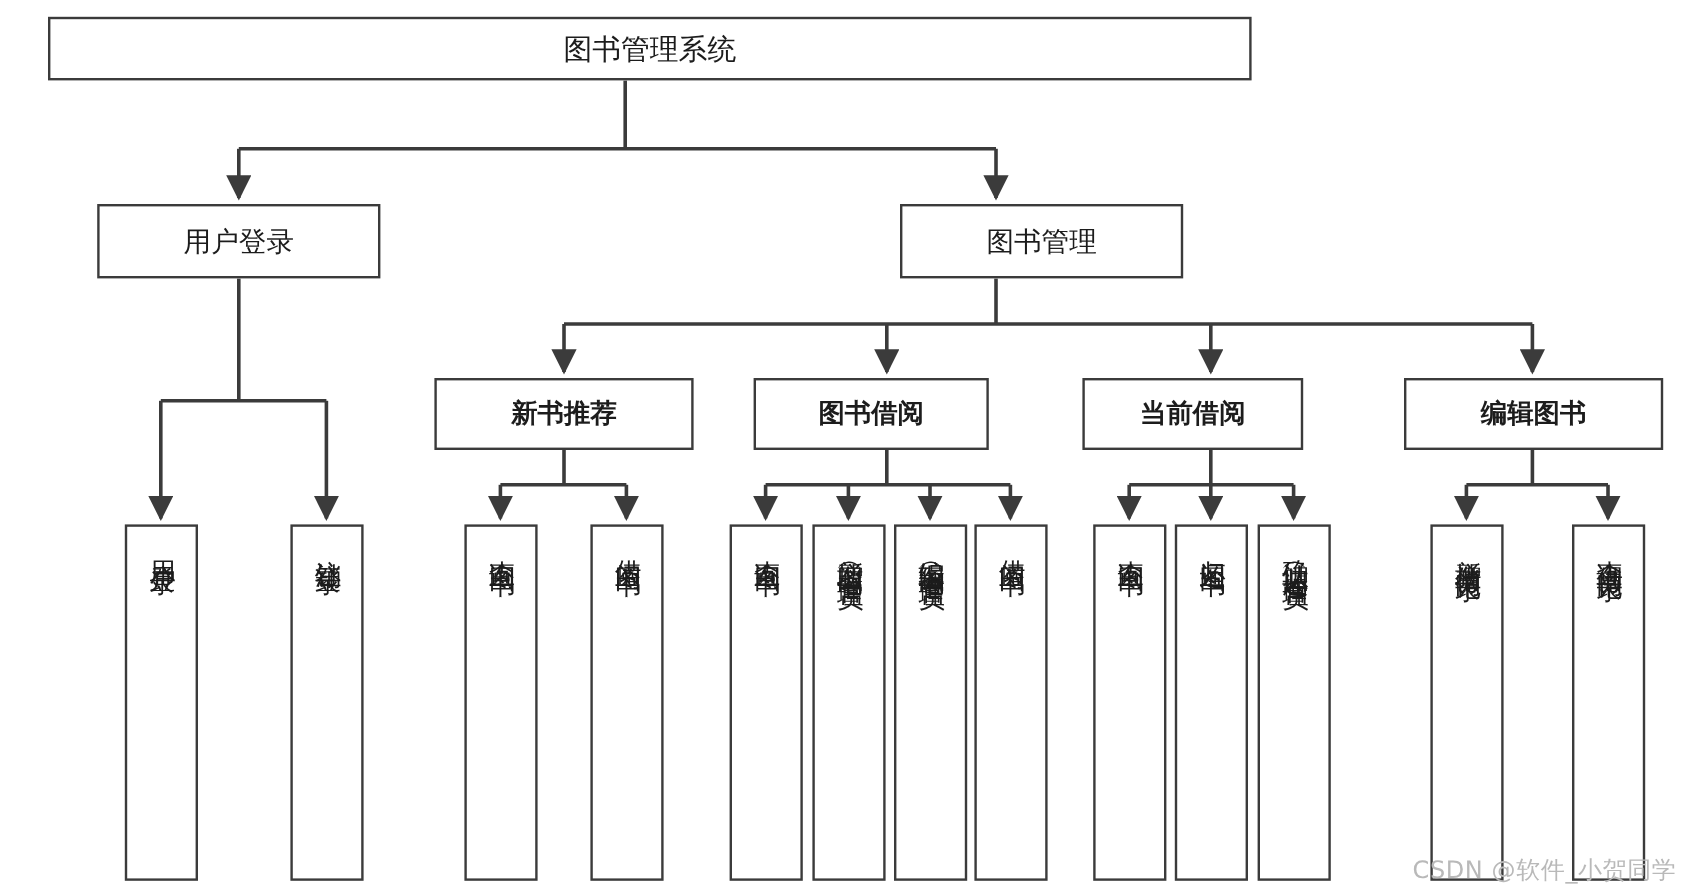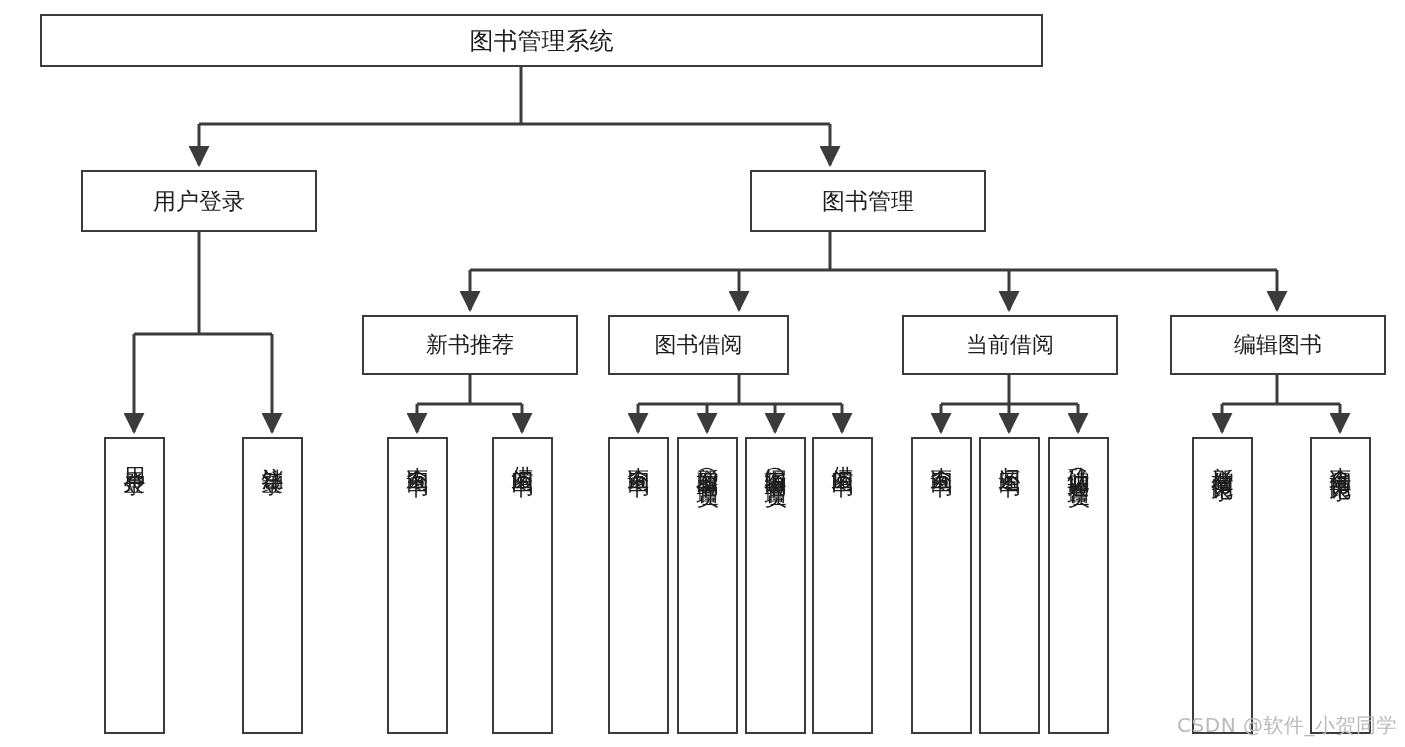--- a/index.html
+++ b/index.html
@@ -37,20 +37,21 @@
   }
   .node.root {
     font-size: 24px;
     margin-left: 20px;
   }
   .node.lvl2 {
     font-size: 23px;
   }
   .node.lvl3 {
     font-size: 22px;
+    font-weight: bold;
   }
   .node.leaf {
     font-size: 22px;
     padding: 10px 0;
     align-items: flex-start;
   }
   .vtext {
     writing-mode: vertical-rl;
     text-orientation: upright;
     letter-spacing: 3px;
@@ -132,24 +133,24 @@
   <div class="node lvl2" style="left:81px; top:170px; width:236px; height:62px;">
     <span>用户登录</span>
   </div>
   <div class="node lvl2" style="left:712px; top:170px; width:236px; height:62px;margin-left:38px;">
     <span>图书管理</span>
   </div>
 
   <div class="node lvl3" style="left:362px; top:315px; width:216px; height:60px;">
     <span>新书推荐</span>
   </div>
-  <div class="node lvl3" style="left:608px; top:315px; width:181px; height:60px;">
+  <div class="node lvl3" style="left:628px; top:315px; width:196px; height:60px;">
     <span>图书借阅</span>
   </div>
-  <div class="node lvl3" style="left:902px; top:315px; width:216px; height:60px;">
+  <div class="node lvl3" style="left:902px; top:315px; width:184px; height:60px;">
     <span>当前借阅</span>
   </div>
   <div class="node lvl3" style="left:1170px; top:315px; width:216px; height:60px;">
     <span>编辑图书</span>
   </div>
 
   <div class="node leaf" style="left:104px; top:437px; width:61px; height:297px;">
     <span class="vtext">用户登录</span>
   </div>
   <div class="node leaf" style="left:242px; top:437px; width:61px; height:297px;">

